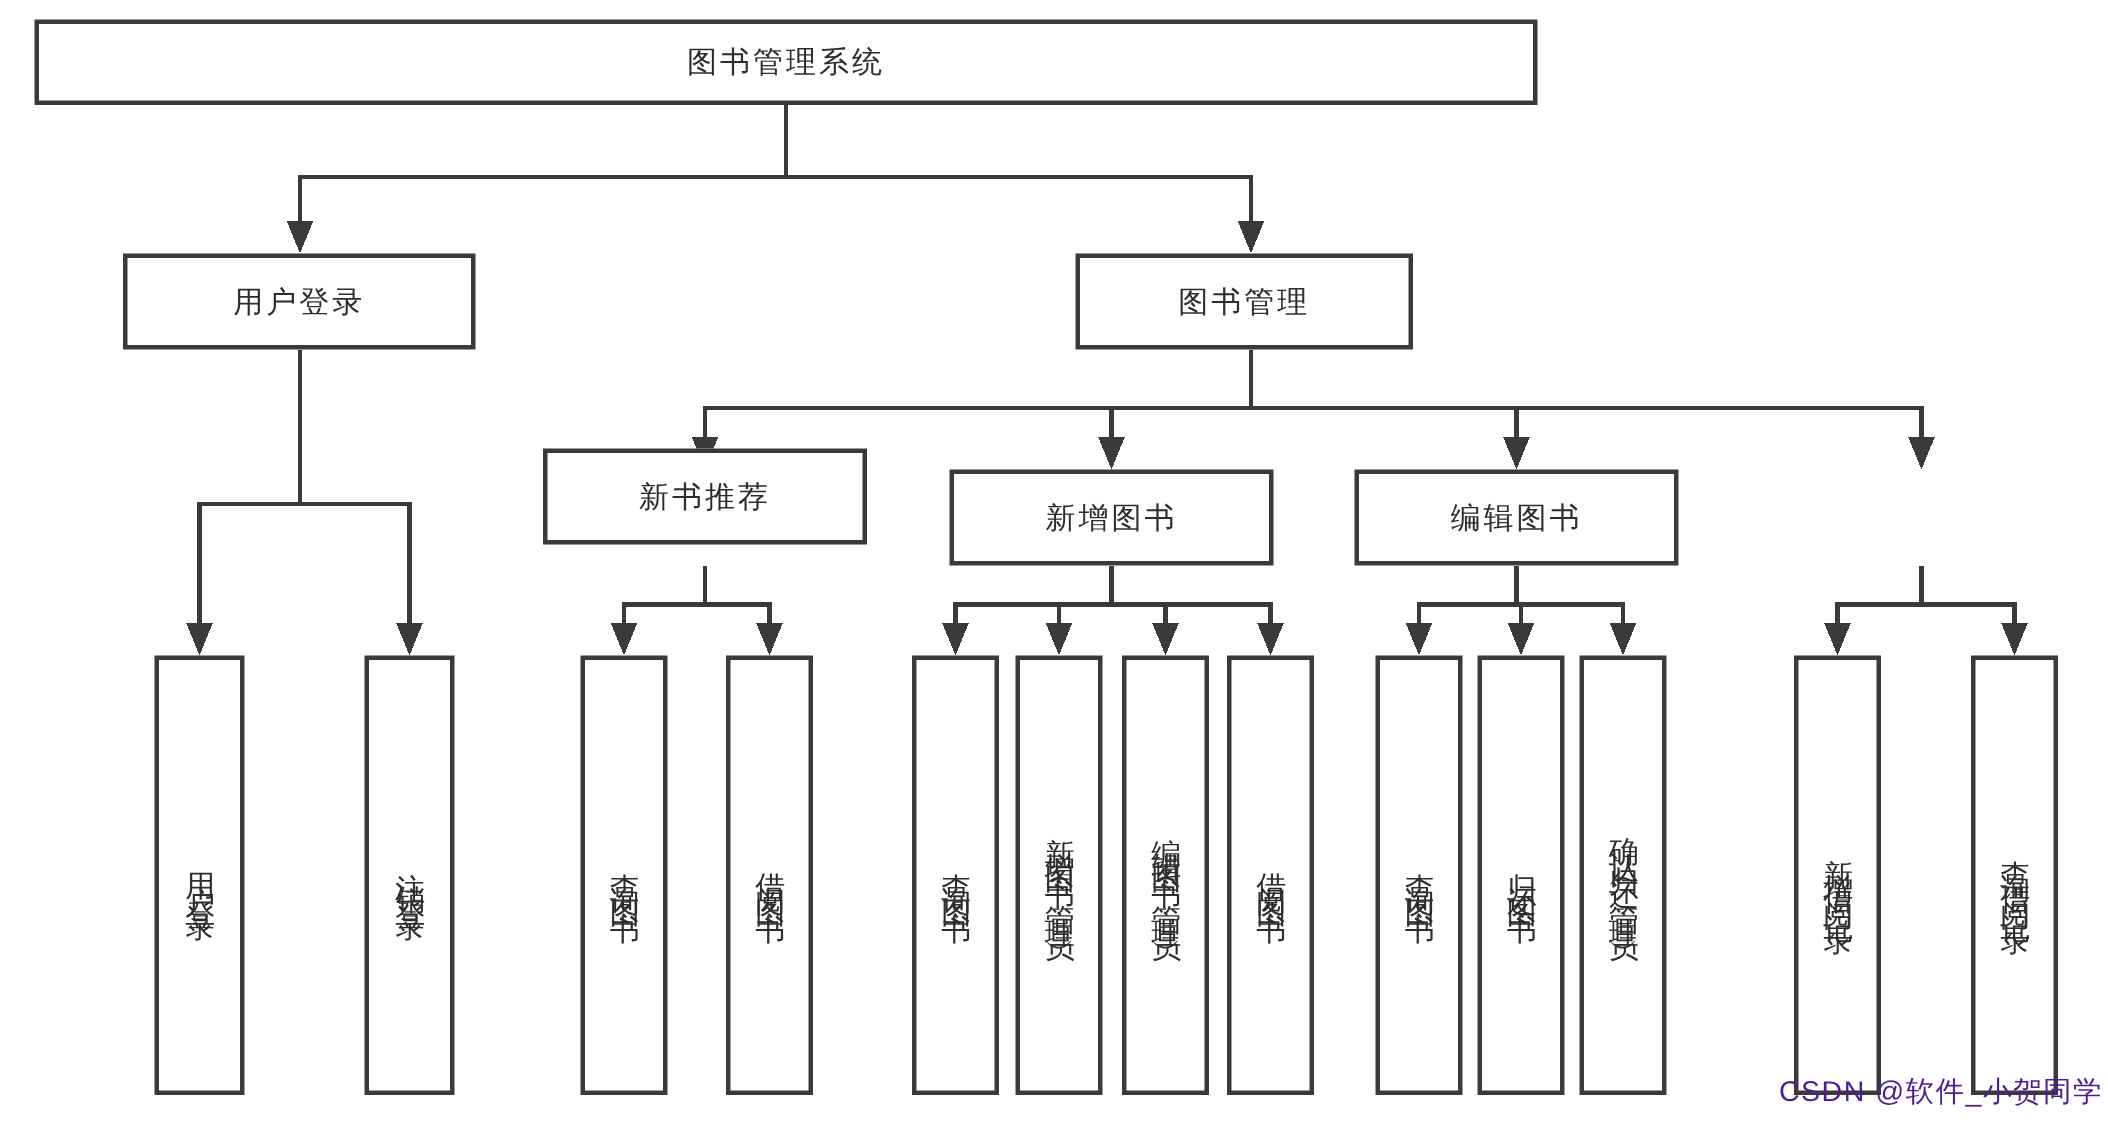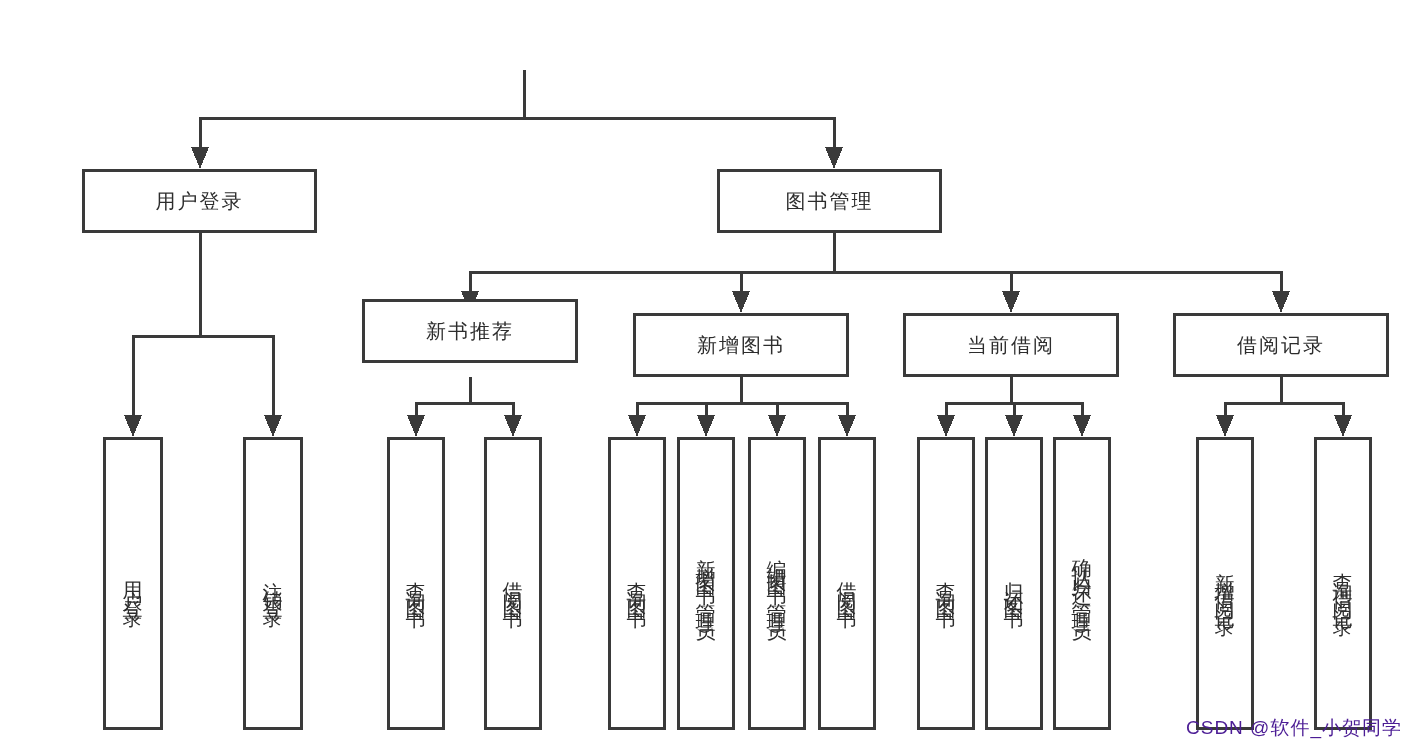--- a/index.html
+++ b/index.html
@@ -67,39 +67,39 @@
     <path fill="none" stroke="#3a3a3a" stroke-width="3" d="M524 70V118 M200 150V118H834V150 M834 233V272 M470 294V272H1281V294 M741 272V294 M1011 272V294 M200 233V336 M133 418V336H273V418 M470 377V403 M416 418V403H513V418 M741 377V403 M637 418V403H847V418 M706 403V418 M777 403V418 M1011 377V403 M946 418V403H1082V418 M1014 403V418 M1281 377V403 M1225 418V403H1343V418"></path>
     <path fill="#3a3a3a" stroke="none" d="M191 147H209L200 169Z M825 147H843L834 169Z
          M461 291H479L470 313Z M732 291H750L741 313Z M1002 291H1020L1011 313Z M1272 291H1290L1281 313Z
          M124 415H142L133 437Z M264 415H282L273 437Z
          M407 415H425L416 437Z M504 415H522L513 437Z
          M628 415H646L637 437Z M697 415H715L706 437Z M768 415H786L777 437Z M838 415H856L847 437Z
          M937 415H955L946 437Z M1005 415H1023L1014 437Z M1073 415H1091L1082 437Z
          M1216 415H1234L1225 437Z M1334 415H1352L1343 437Z"></path>
   </svg>
 
+  <div class="node h" style="left:23px;top:13px;width:1002px;height:57px">
+    <span class="lbl">图书管理系统</span>
+  </div>
 
   <div class="node h" style="left:82px;top:169px;width:235px;height:64px">
     <span class="lbl">用户登录</span>
   </div>
   <div class="node h" style="left:717px;top:169px;width:225px;height:64px">
     <span class="lbl">图书管理</span>
   </div>
 
   <div class="node h" style="left:362px;top:299px;width:216px;height:64px">
     <span class="lbl">新书推荐</span>
   </div>
   <div class="node h" style="left:633px;top:313px;width:216px;height:64px">
     <span class="lbl">新增图书</span>
   </div>
   <div class="node h" style="left:903px;top:313px;width:216px;height:64px">
-    <span class="lbl">当前借阅</span>
-  </div>
-  <div class="node h" style="left:1173px;top:313px;width:216px;height:64px">
-    <span class="lbl">借阅记录</span>
+    <span class="lbl">编辑图书</span>
   </div>
 
   <div class="node v" style="left:103px;top:437px;width:60px;height:293px">
     <span class="lbl">用户登录</span>
   </div>
   <div class="node v" style="left:243px;top:437px;width:60px;height:293px">
     <span class="lbl">注销登录</span>
   </div>
 
   <div class="node v" style="left:387px;top:437px;width:58px;height:293px">

